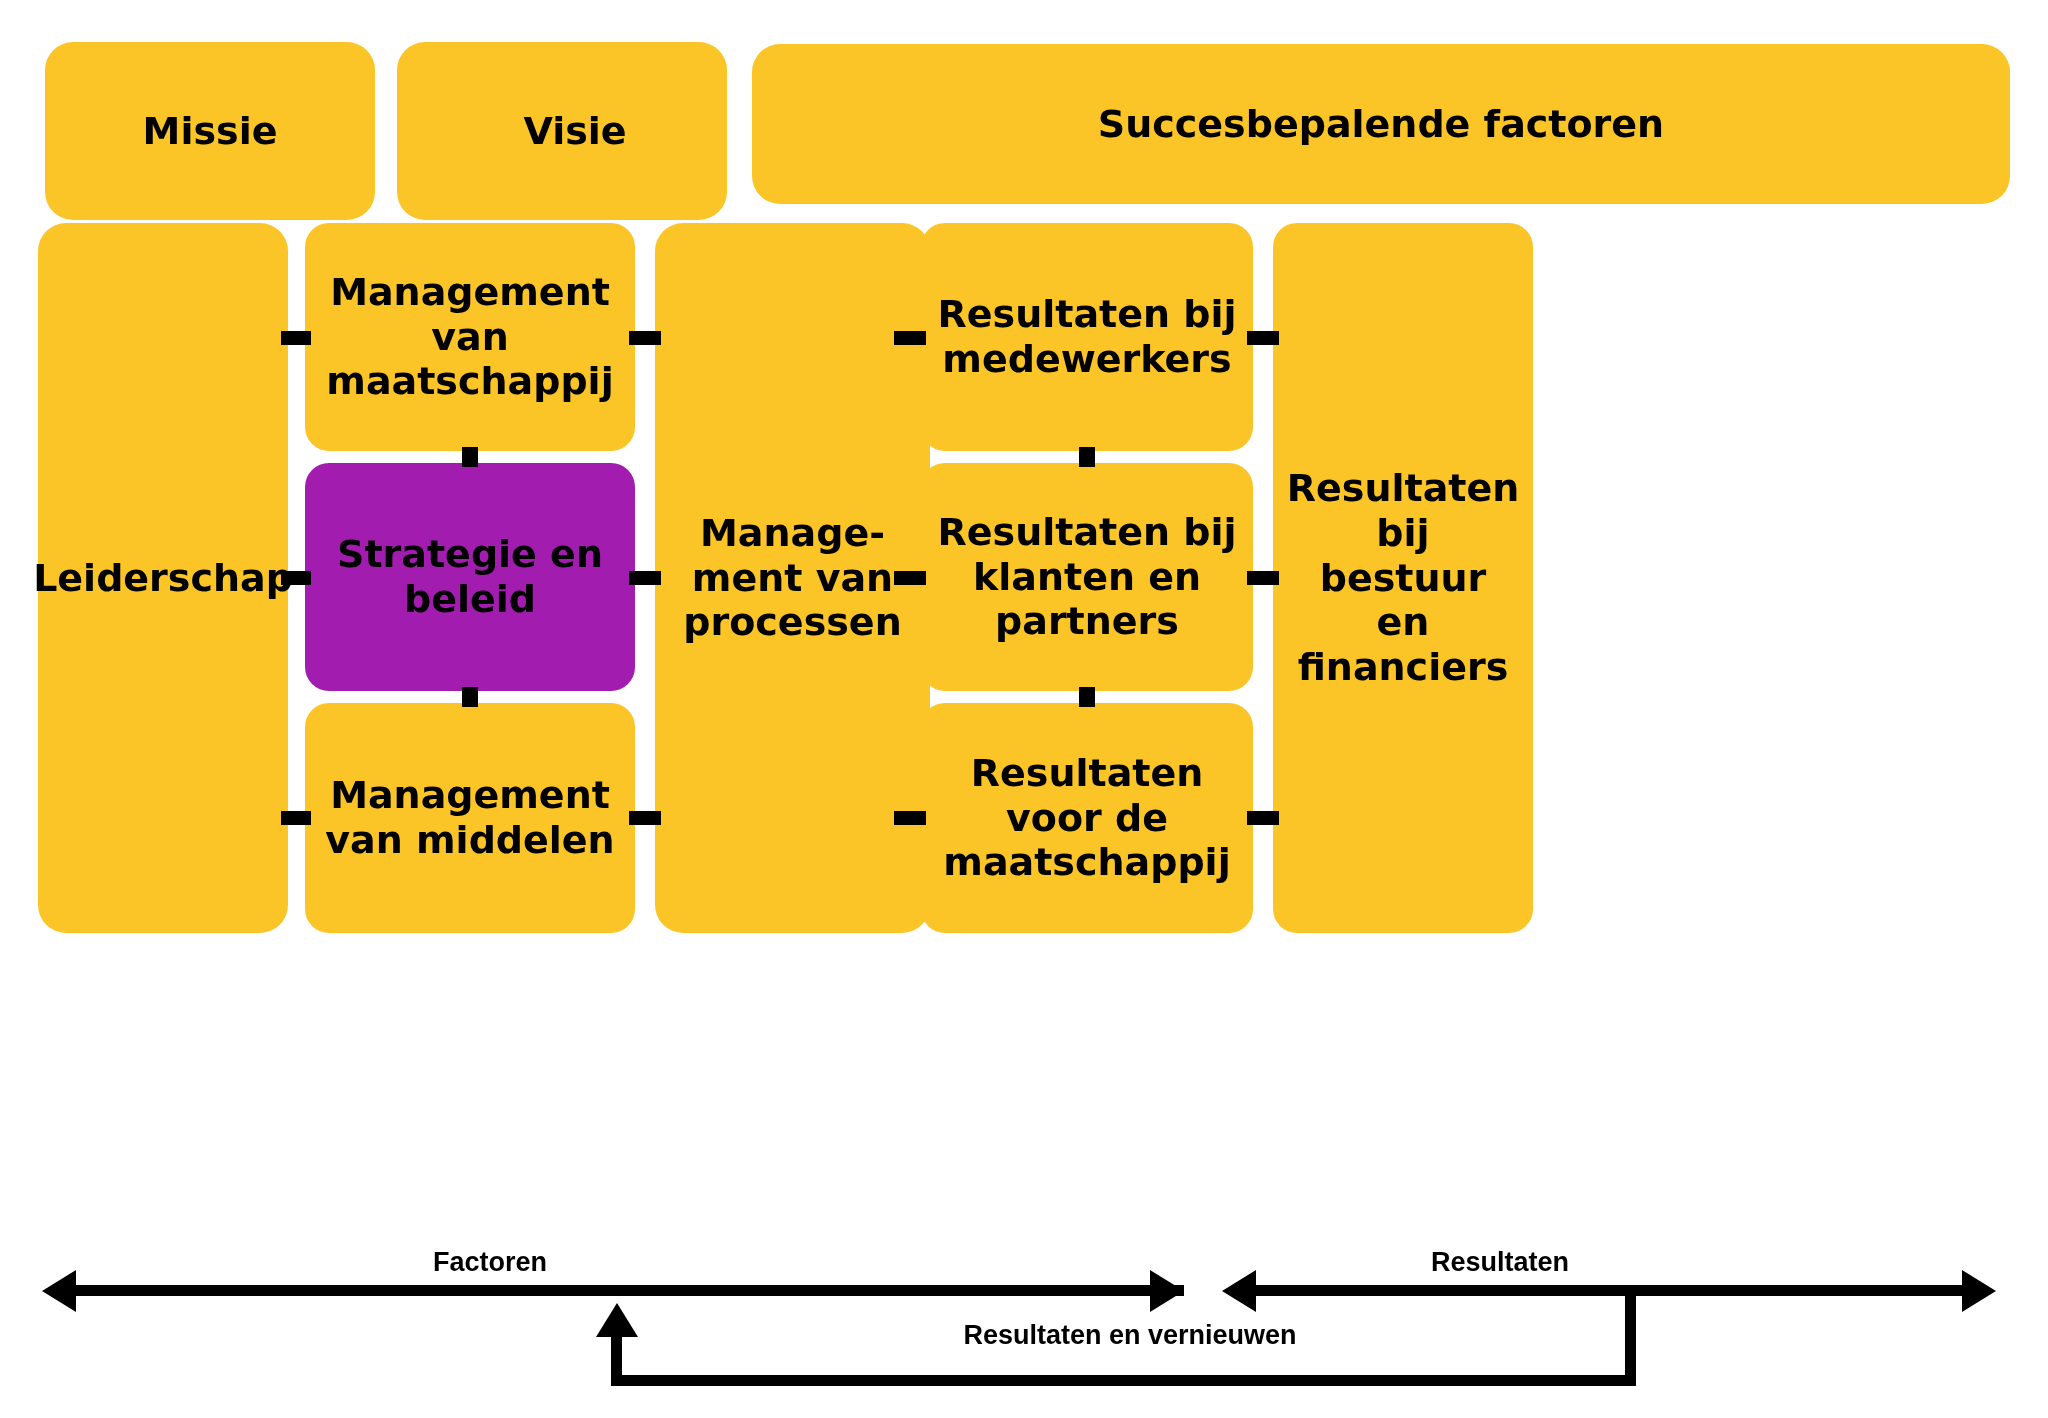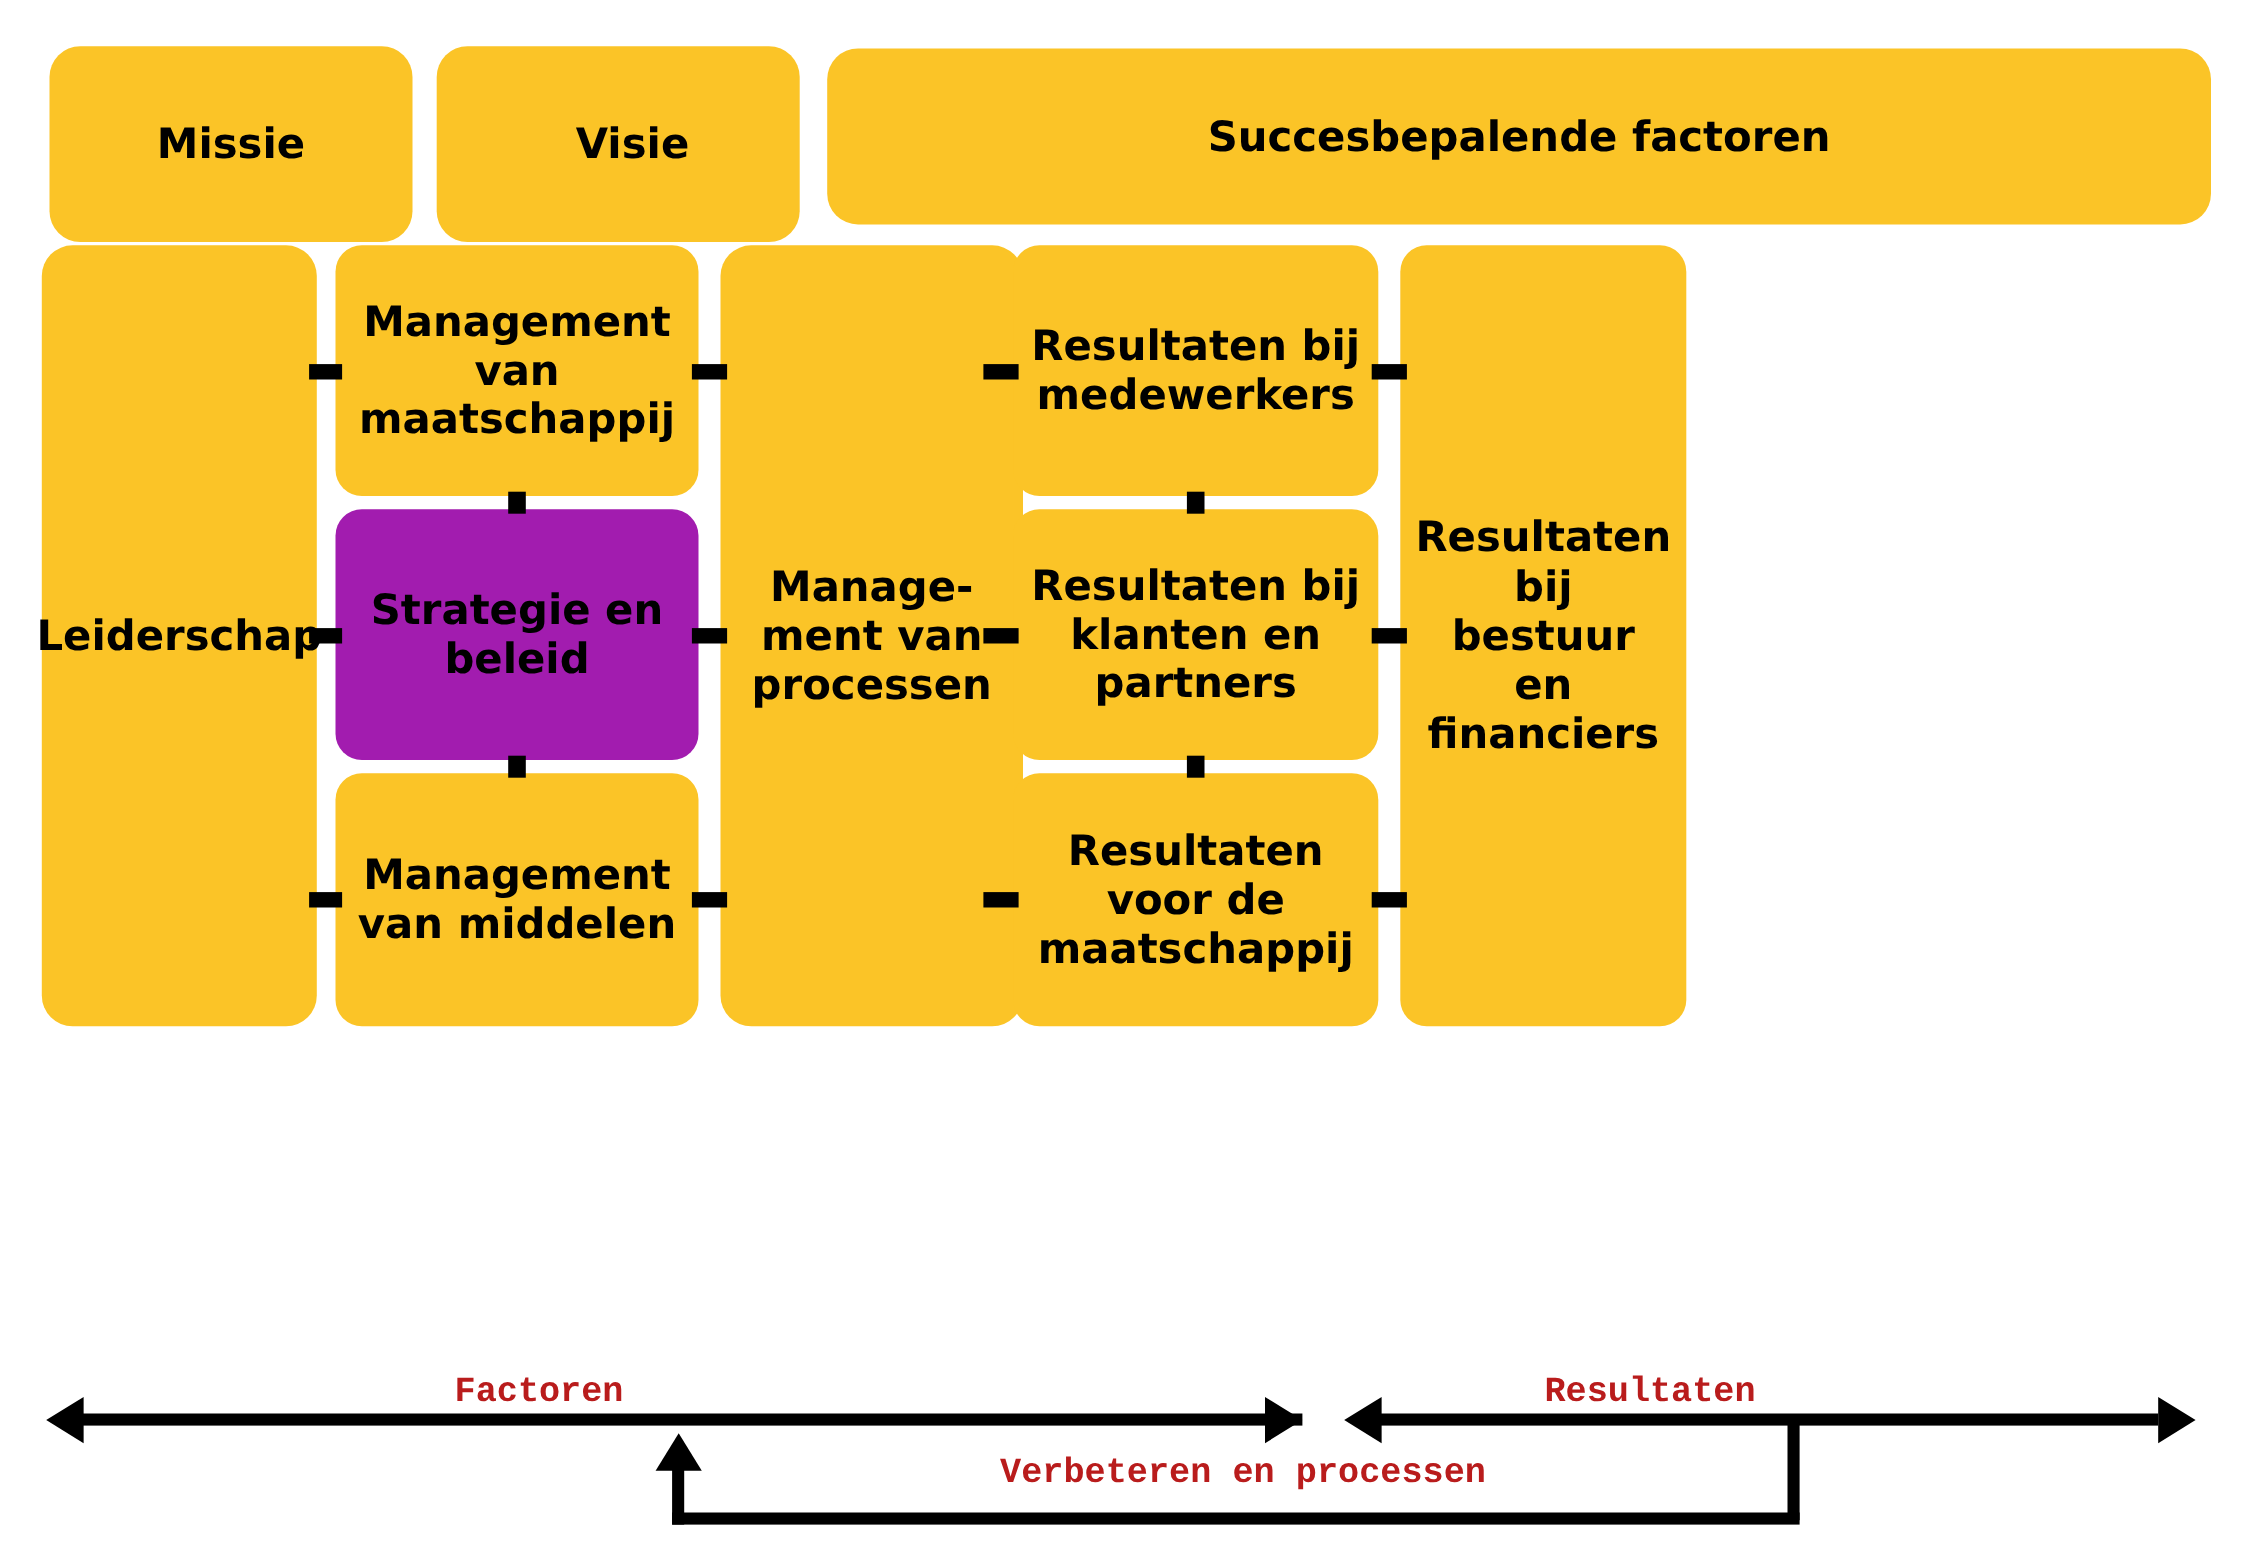--- a/index.html
+++ b/index.html
@@ -69,24 +69,24 @@
     border-left: 34px solid #000000;
   }
   .arrow-up {
     border-left: 21px solid transparent;
     border-right: 21px solid transparent;
     border-bottom: 34px solid #000000;
   }
 
   .axis-label {
     position: absolute;
-    color: #b91c1c;
+    color: #000000;
     font-weight: bold;
-    font-size: 32px;
-    font-family: Liberation Mono, monospace;
+    font-size: 27px;
+    font-family: Liberation Sans, sans-serif;
     white-space: nowrap;
     text-align: center;
   }
 </style>
 </head>
 <body>
 
 <div id="canvas">
 
   <div class="node" style="left:45px; top:42px; width:330px; height:178px;">
@@ -184,15 +184,15 @@
   <div class="arrowhead arrow-right" style="left:1962px; top:1270px;"></div>
 
   <div class="arrowhead arrow-up" style="left:596px; top:1303px;"></div>
 
   <div class="vline" style="left:611px; top:1334px; height:52px;"></div>
 
   <div class="axis-line" style="left:611px; top:1375px; width:1025px;"></div>
 
   <div class="vline" style="left:1625px; top:1292px; height:90px;"></div>
 
-  <div class="axis-label" style="left:810px; top:1320px; width:640px;">Verbeteren en processen</div>
+  <div class="axis-label" style="left:810px; top:1320px; width:640px;">Resultaten en vernieuwen</div>
 
 </div>
 
 </body></html>

